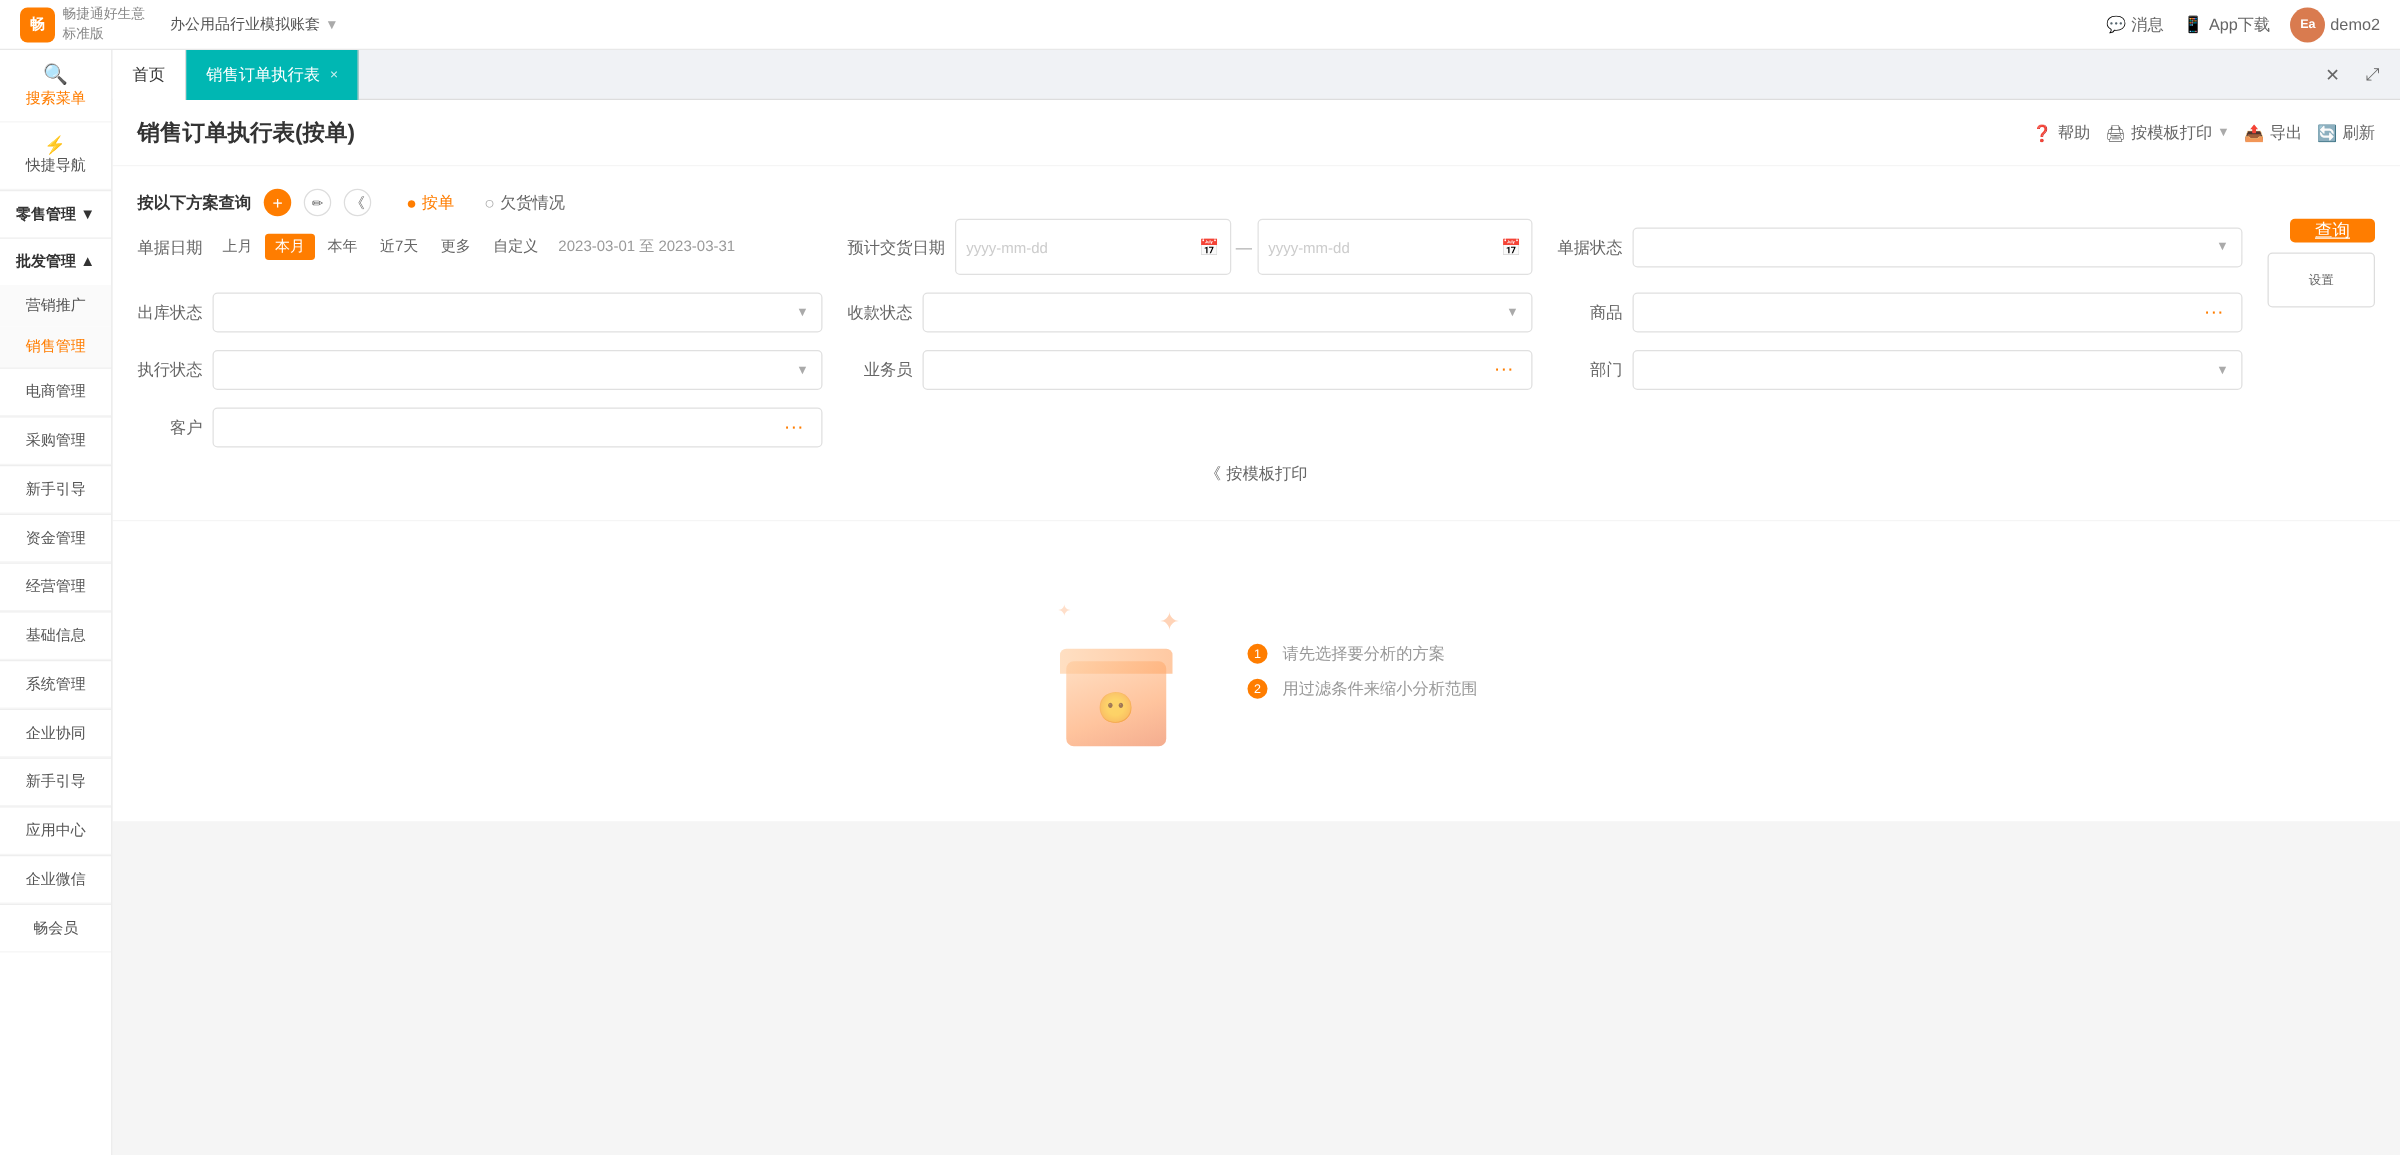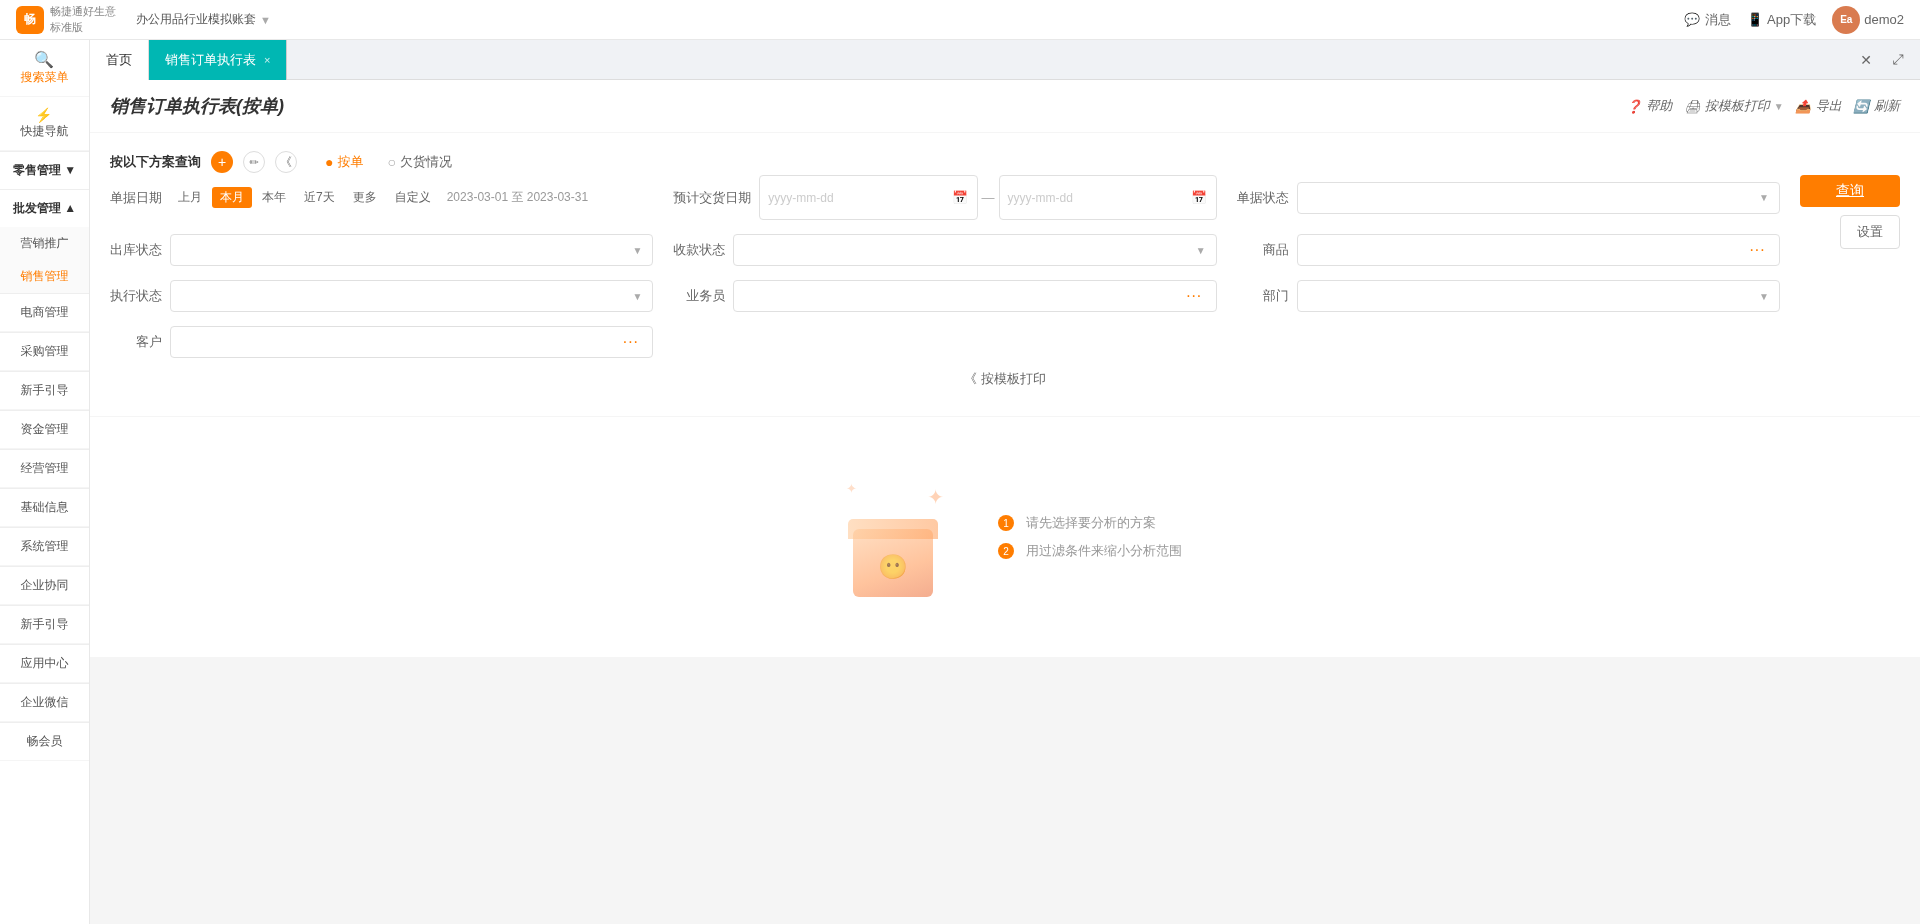--- a/index.html
+++ b/index.html
@@ -34,43 +34,43 @@
     .tab-item.active { background: #00b7b3; color: white; }
     .tab-item:first-child { background: #fff; color: #333; border-right: 1px solid #ddd; }
     .tab-close { font-size: 11px; color: rgba(255,255,255,0.8); cursor: pointer; margin-left: 2px; }
     .tab-actions { margin-left: auto; display: flex; align-items: center; gap: 4px; padding-right: 8px; }
     .tab-action-btn { width: 28px; height: 28px; display: flex; align-items: center; justify-content: center; cursor: pointer; color: #666; font-size: 14px; }
 
     
     .page-content { flex: 1; overflow-y: auto; background: #f5f5f5; padding: 0; }
 
     
-    .page-header { background: #fff; padding: 14px 20px 0 20px; display: flex; align-items: center; justify-content: space-between; margin-bottom: 1px; font-style: italic; }
+    .page-header { background: #fff; padding: 14px 20px 0 20px; display: flex; align-items: center; justify-content: space-between; margin-bottom: 1px; }
     .page-title { font-size: 18px; font-weight: bold; color: #333; padding-bottom: 14px; }
     .page-header-actions { display: flex; align-items: center; gap: 12px; padding-bottom: 14px; }
     .header-action { display: flex; align-items: center; gap: 4px; color: #666; font-size: 13px; cursor: pointer; }
 
     
     .filter-panel { background: #fff; padding: 16px 20px; margin-bottom: 1px; }
     .filter-label-bold { font-weight: bold; color: #333; font-size: 13px; }
     .filter-add-btn { width: 22px; height: 22px; border-radius: 50%; background: #ff7d00; color: white; display: flex; align-items: center; justify-content: center; cursor: pointer; font-size: 14px; }
     .filter-icon-btn { width: 22px; height: 22px; border-radius: 50%; border: 1px solid #ddd; color: #666; display: flex; align-items: center; justify-content: center; cursor: pointer; font-size: 12px; }
     .filter-collapse-btn { width: 22px; height: 22px; border-radius: 50%; border: 1px solid #ddd; color: #666; display: flex; align-items: center; justify-content: center; cursor: pointer; font-size: 12px; }
     .filter-sub-item { display: flex; align-items: center; gap: 4px; padding: 4px 10px; cursor: pointer; color: #666; font-size: 13px; border-radius: 4px; }
     .filter-sub-item.active { color: #ff7d00; }
     .date-btn { padding: 2px 8px; font-size: 12px; color: #666; cursor: pointer; border-radius: 3px; }
     .date-btn.active { background: #ff7d00; color: white; border-radius: 3px; }
     .date-range-text { font-size: 12px; color: #999; margin-left: 8px; }
 
     .collapse-row { text-align: center; padding: 8px 0; }
     .collapse-btn { display: inline-flex; align-items: center; gap: 4px; color: #666; font-size: 13px; cursor: pointer; padding: 4px 12px; border-radius: 3px; }
 
     
-    .search-btn { background: #ff7d00; color: white; border: none; border-radius: 4px; padding: 6px 36px; font-size: 14px; cursor: pointer; height: 32px; display: flex; align-items: center; text-decoration: underline; }
-    .settings-btn { background: #fff; color: #666; border: 1px solid #ddd; border-radius: 4px; padding: 6px 16px; font-size: 13px; cursor: pointer; height: 34px; display: flex; align-items: center; margin-top: 4px; }
+    .search-btn { background: #ff7d00; color: white; border: none; border-radius: 4px; padding: 6px 20px; font-size: 14px; cursor: pointer; height: 19px; display: flex; align-items: center; text-decoration: underline; }
+    .settings-btn { background: #fff; color: #666; border: 1px solid #ddd; border-radius: 4px; padding: 6px 32px; font-size: 10px; cursor: pointer; height: 44px; display: flex; align-items: center; margin-top: 4px; }
 
     
     .empty-state { display: flex; flex-direction: column; align-items: center; justify-content: center; padding: 80px 20px; background: #fff; }
     .empty-num { width: 16px; height: 16px; border-radius: 50%; background: #ff7d00; color: white; font-size: 10px; display: inline-flex; align-items: center; justify-content: center; margin-right: 4px; flex-shrink: 0; }
     .filter-three-col { display: grid; grid-template-columns: 1fr 1fr 1fr; gap: 20px; }
     .filter-item { display: flex; align-items: center; gap: 8px; }
     .fi-label { color: #666; font-size: 13px; white-space: nowrap; min-width: 52px; text-align: right; }
     .fi-control { flex: 1; min-width: 0; }
     .select-box { height: 32px; border: 1px solid #e0e0e0; border-radius: 4px; background: #fff; display: flex; align-items: center; padding: 0 10px; cursor: pointer; justify-content: space-between; font-size: 13px; color: #ccc; }
     .select-box .placeholder { color: #bbb; }

